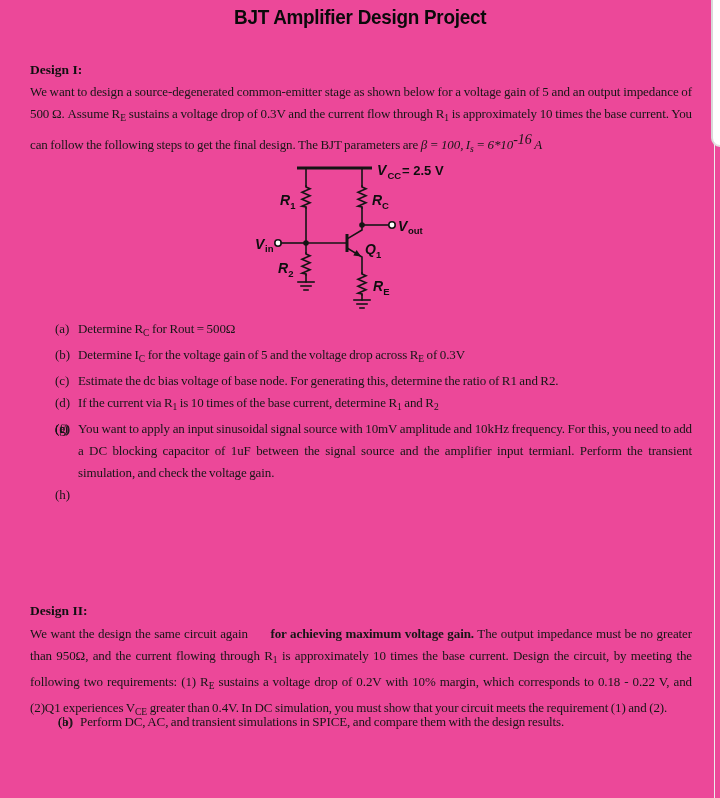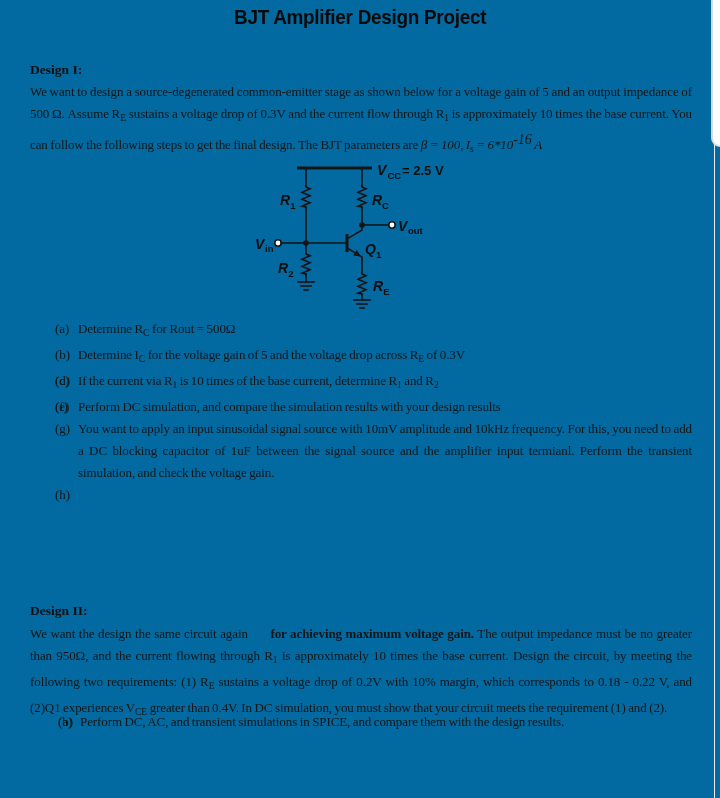--- a/index.html
+++ b/index.html
@@ -1,20 +1,20 @@
 <!DOCTYPE html>
 <html><head>
 <meta charset="utf-8">
 <style>
   html,body { margin:0; padding:0; }
   body {
     width:720px; height:798px; background:#ffffff; position:relative;
     font-family:"Liberation Serif", serif; color:#161616; overflow:hidden;
   }
-  .page { position:absolute; inset:0; background:#0369a1; }
+  .page { position:absolute; inset:0; background:#ec4899; }
 
   .doc-title {
     position:absolute; top:4px; left:0; width:720px; text-align:center;
     font-family:"Liberation Sans", sans-serif; font-weight:bold;
     font-size:21px; line-height:26px; color:#0a0a0a; letter-spacing:-0.3px;
   }
   .doc-title .squeeze { display:inline-block; transform:scaleX(0.9); transform-origin:50% 50%; }
 
   .heading {
     position:absolute; left:30px; font-weight:bold; font-size:13.5px; line-height:22px; color:#101010;
@@ -150,31 +150,31 @@
     <div class="list-item">
       <span class="lbl">(a)</span>
       <span><span>Determine R</span><span class="s-sub">C</span><span> for Rout = 500Ω</span></span>
     </div>
     <div class="list-item">
       <span class="lbl">(b)</span>
       <span><span>Determine I</span><span class="s-sub">C</span><span> for the voltage gain of 5 and the voltage drop across R</span><span class="s-sub">E</span><span> of 0.3V</span></span>
     </div>
     <div class="list-item">
       <span class="lbl">(c)</span>
+      <span><span>Estimate the dc bias voltage of base node. For generating this, determine the ratio of R1 and R2.</span></span>
     </div>
     <div class="list-item">
       <span class="lbl">(d)</span>
       <span><span>If the current via R</span><span class="s-sub">1</span><span> is 10 times of the base current, determine R</span><span class="s-sub">1</span><span> and R</span><span class="s-sub">2</span></span>
     </div>
     <div class="list-item">
       <span class="lbl">(e)</span>
     </div>
     <div class="list-item">
       <span class="lbl">(f)</span>
-      <span><span>Perform DC simulation, and compare the simulation results with your design results</span></span>
     </div>
     <div class="list-item">
       <span class="lbl">(g)</span>
       <span><span>You want to apply an input sinusoidal signal source with 10mV amplitude and 10kHz frequency. For this, you need to add a DC blocking capacitor of 1uF between the signal source and the amplifier input termianl. Perform the transient simulation, and check the voltage gain.</span></span>
     </div>
     <div class="list-item">
       <span class="lbl">(h)</span>
     </div>
   </div>
 

